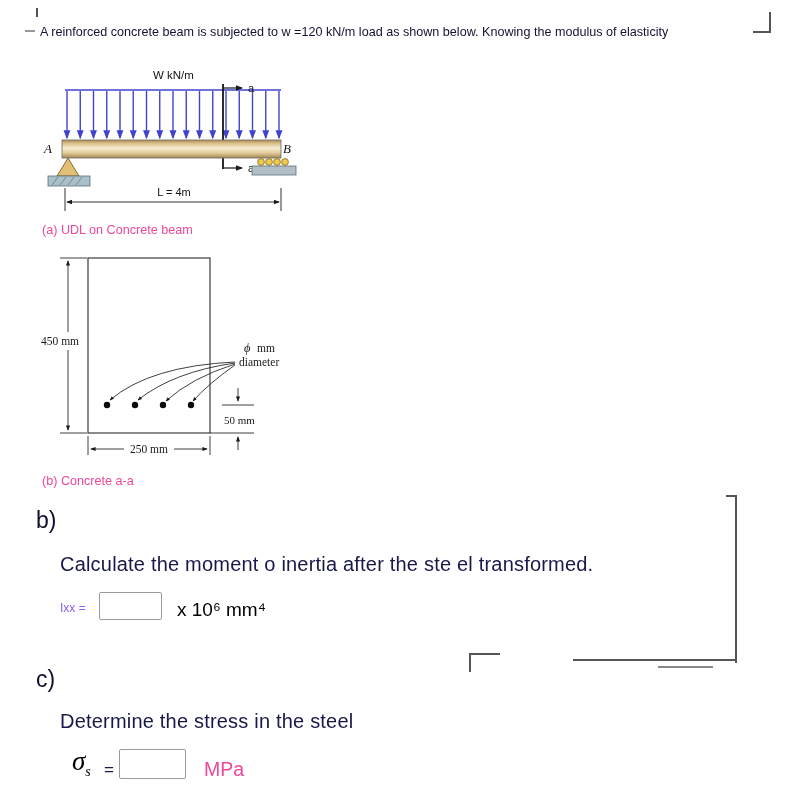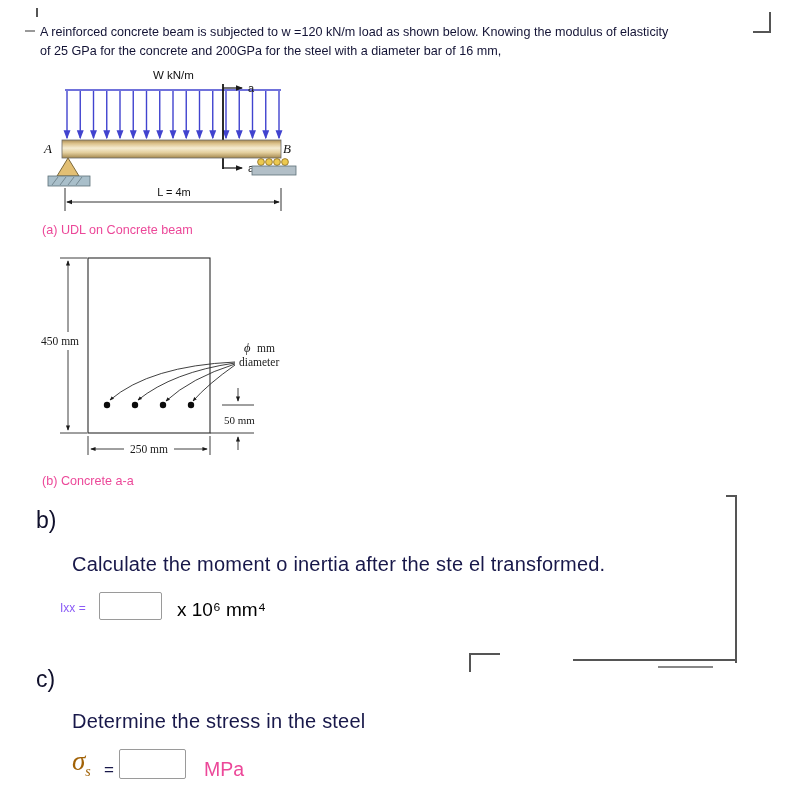--- a/index.html
+++ b/index.html
@@ -2,27 +2,27 @@
 <html><head>
 <meta charset="utf-8">
 <style>
   html,body { margin:0; padding:0; background:#ffffff; }
   .page { position:relative; width:793px; height:803px; background:#ffffff;
           font-family:"Liberation Sans", sans-serif; overflow:hidden;text-decoration:underline; }
   .abs { position:absolute; }
   .problem { font-size:12.6px; line-height:19px; color:#131335; }
   .caption { font-size:12.6px; color:#ec4899; }
   .part-label { font-size:23px; color:#10102c; }
-  .prompt { font-size:20px; color:#18184a; letter-spacing:0.2px;margin-left:12px; }
+  .prompt { font-size:20px; color:#18184a; letter-spacing:0.2px; }
   .answer-prefix { font-size:12px; color:#8b5cf6; }
   .answer-suffix { font-size:19px; color:#000000; }
   .answer-input { border:1px solid #9a9a9a; background:#ffffff; border-radius:2px;
                   font-size:15px; padding:2px 5px; box-sizing:border-box;
                   font-family:"Liberation Sans", sans-serif; }
-  .sigma { font-family:"Liberation Serif", serif; font-style:italic; font-size:27px; color:#a16207; }
+  .sigma { font-family:"Liberation Serif", serif; font-style:italic; font-size:27px; color:#000000; }
   .sigma sub { font-size:14px; }
   .equals { font-size:17px; color:#18184a; }
   .unit { font-size:19.5px; color:#ec4899; }
   .artifact { position:absolute; background:#555; }
   .svg-sans { font-family:"Liberation Sans", sans-serif; }
   .svg-serif { font-family:"Liberation Serif", serif; }
   .it { font-style:italic; }
 </style>
 </head>
 <body>
@@ -35,21 +35,20 @@
   <div class="artifact" style="left:753px;top:31px;width:18px;height:2px"></div>
   <div class="artifact" style="left:735px;top:495px;width:2px;height:168px"></div>
   <div class="artifact" style="left:726px;top:495px;width:11px;height:2px"></div>
   <div class="artifact" style="left:573px;top:659px;width:164px;height:2px"></div>
   <div class="artifact" style="left:658px;top:666px;width:55px;height:2px;background:#888"></div>
   <div class="artifact" style="left:469px;top:653px;width:2px;height:19px"></div>
   <div class="artifact" style="left:469px;top:653px;width:31px;height:2px"></div>
 
   <div class="abs problem" style="left:40px;top:23px;width:700px">
     <div>A reinforced concrete beam is subjected to w =120 kN/m load as shown below. Knowing the modulus of elasticity</div>
-    <div>of 25 GPa for the concrete and 200GPa for the steel with a diameter bar of 16 mm,</div>
   </div>
 
   <svg class="abs" style="left:40px;top:62px" width="300" height="160" viewBox="0 0 300 160">
     <defs>
       <linearGradient id="beamGrad" x1="0" y1="0" x2="0" y2="1">
         <stop offset="0" stop-color="#ab8d55"></stop>
         <stop offset="0.2" stop-color="#dcc28c"></stop>
         <stop offset="0.45" stop-color="#f5ecd2"></stop>
         <stop offset="0.7" stop-color="#e3cf9e"></stop>
         <stop offset="1" stop-color="#a5894f"></stop>

